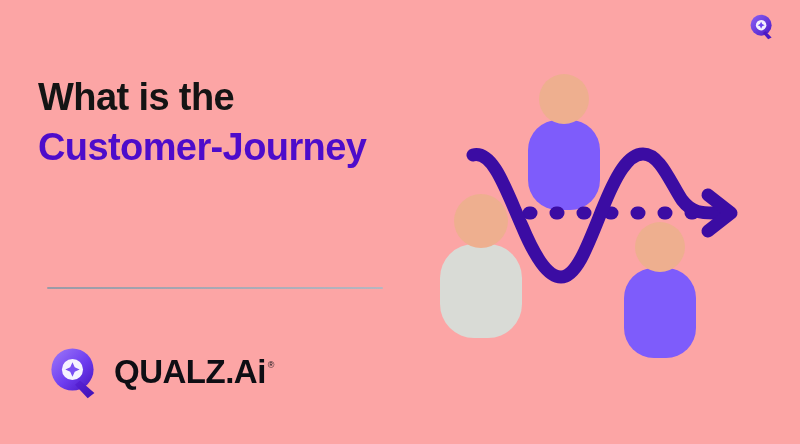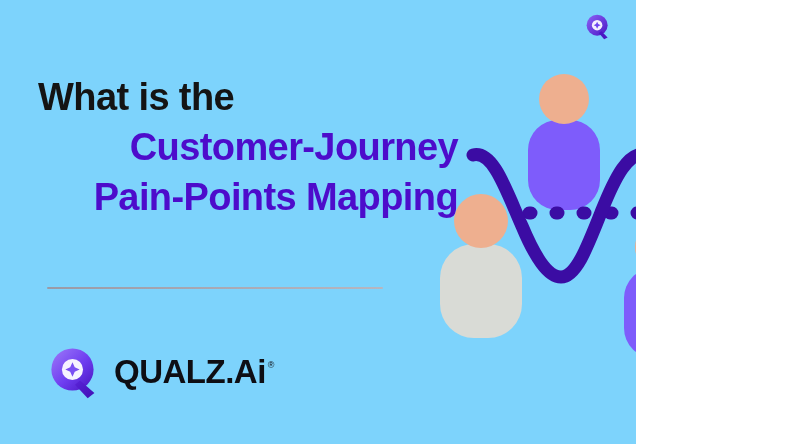--- a/index.html
+++ b/index.html
@@ -7,23 +7,23 @@
     margin: 0;
     padding: 0;
     background: #ffffff;
   }
   body {
     font-family: "Liberation Sans", sans-serif;
   }
 
   .card {
     position: relative;
-    width: 636px;
+    width: 800px;
     height: 444px;
-    background: #7dd3fc;
+    background: #fca5a5;
     overflow: hidden;
     box-sizing: border-box;
   }
 
   
   .corner-mark {
     position: absolute;
     top: 12px;
     right: 24px;
     width: 28px;
@@ -42,21 +42,20 @@
     font-weight: 700;
     letter-spacing: -0.6px;
     color: #141414;
   }
   .headline .line {
     display: block;
     white-space: nowrap;
   }
   .headline .accent {
     color: #4d0ccb;
-    text-align: right;
   }
 
   .headline-rule {
     position: absolute;
     left: 47px;
     top: 287px;
     width: 336px;
     height: 2px;
     background: linear-gradient(90deg, #9a9aa6 0%, #a9a9b4 52%, #b6b6c0 100%);
     border-radius: 2px;
@@ -120,21 +119,20 @@
       <circle cx="30" cy="30" r="24" fill="url(#gradCorner)"></circle>
       <path d="M40 44 L54 58 L46 62 L34 48 Z" fill="#4b17c4"></path>
       <circle cx="30" cy="30" r="12" fill="#f3f0fe"></circle>
       <path d="M30 22 L32.6 27.4 L38 30 L32.6 32.6 L30 38 L27.4 32.6 L22 30 L27.4 27.4 Z" fill="#6d45f0"></path>
     </svg>
   </div>
 
   <h1 class="headline">
     <span class="line">What is the</span>
     <span class="line accent">Customer-Journey</span>
-    <span class="line accent">Pain-Points Mapping</span>
   </h1>
   <div class="headline-rule"></div>
 
   <div class="logo-lockup">
     <svg class="logo-mark" viewBox="0 0 64 64">
       <defs>
         <linearGradient id="gradLogo" x1="0.05" y1="0.05" x2="0.95" y2="0.95">
           <stop offset="0%" stop-color="#9a75f8"></stop>
           <stop offset="55%" stop-color="#6e3df0"></stop>
           <stop offset="100%" stop-color="#4b17c4"></stop>

